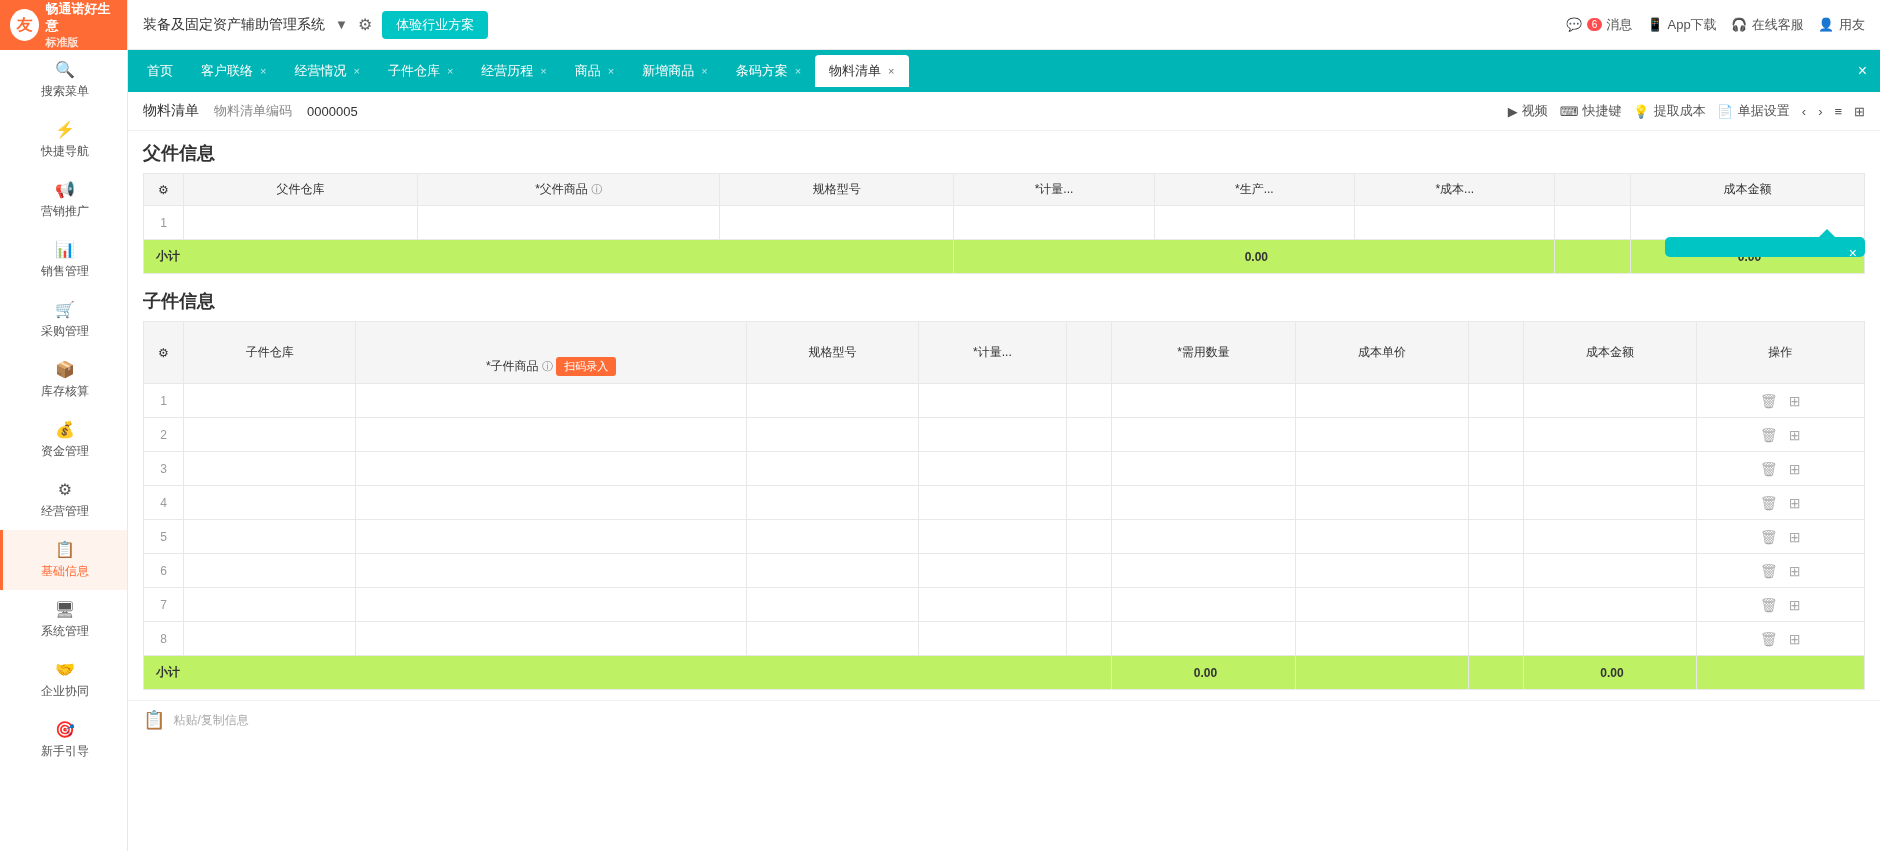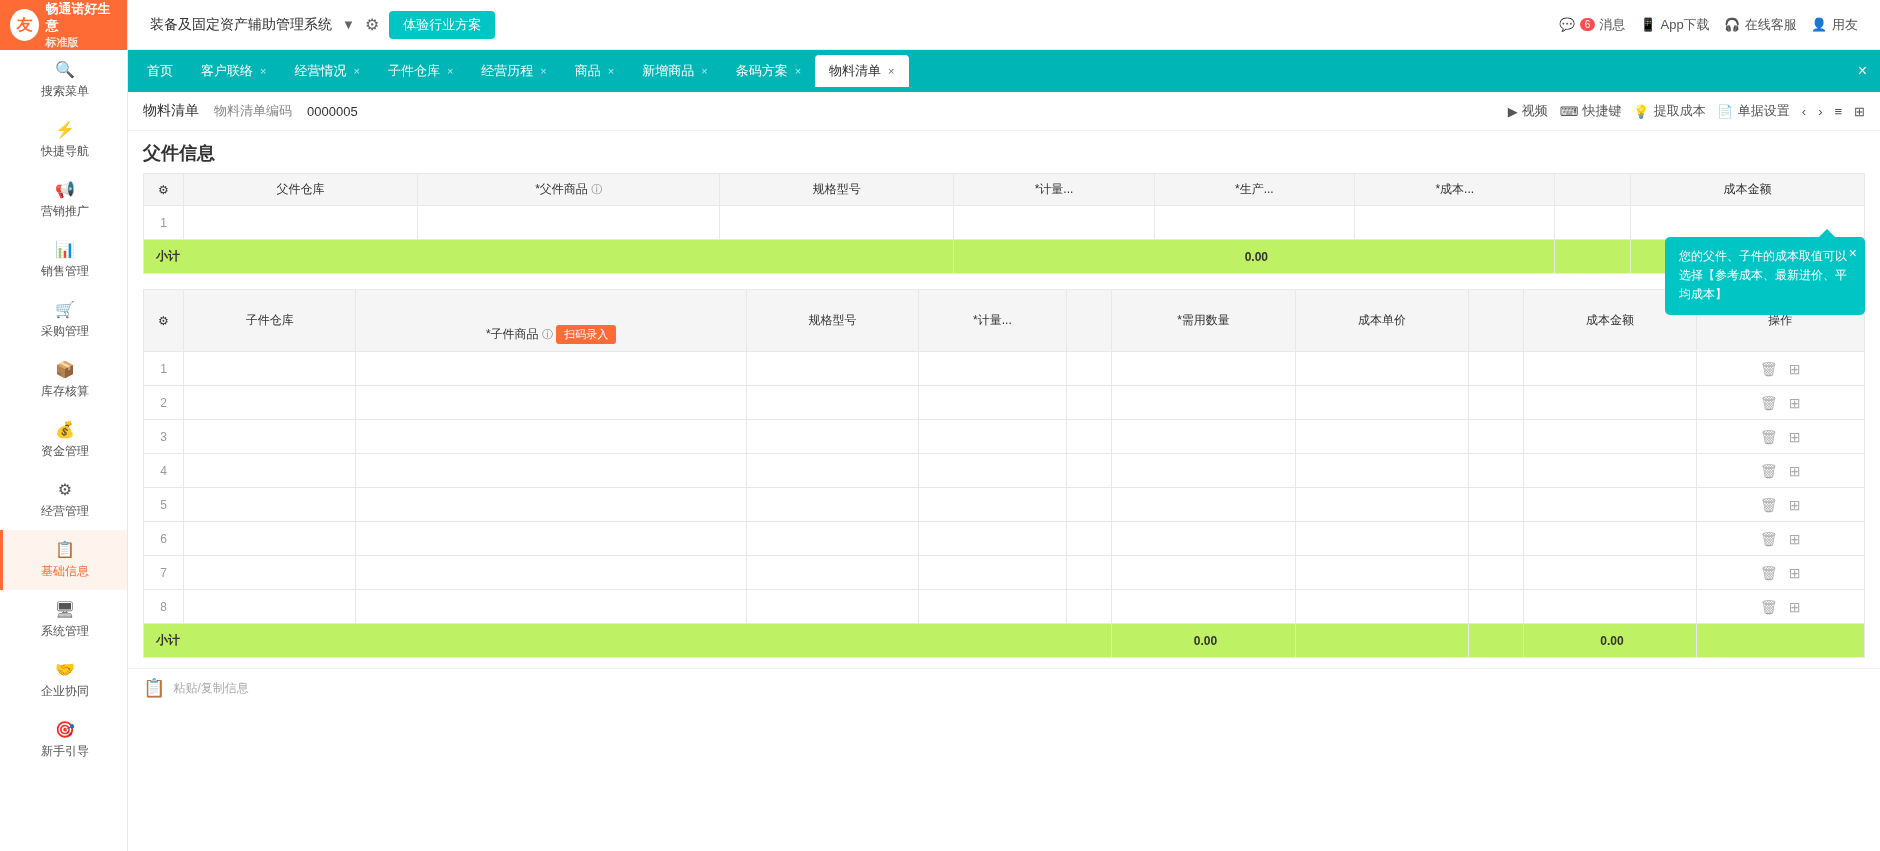--- a/index.html
+++ b/index.html
@@ -54,21 +54,21 @@
       flex-direction: column;
       overflow: hidden;
     }
 
     
     .topbar {
       background: #fff;
       height: 50px;
       display: flex;
       align-items: center;
-      padding: 0 22px;
+      padding: 0 15px;
       border-bottom: 1px solid #e8e8e8;
       justify-content: space-between;
     }
     .topbar-left {
       display: flex;
       align-items: center;
       gap: 10px;
     }
     .topbar-system-name {
       font-size: 14px;
@@ -497,20 +497,21 @@
               <td colspan="4">小计</td>
               <td colspan="3" class="num-cell">0.00</td>
               <td></td>
               <td class="num-cell">0.00</td>
             </tr>
           </tbody>
         </table>
       </div>
 
       <div class="section" style="padding-top:15px;">
+        <div class="section-title">子件信息</div>
         <table class="data-table">
           <thead>
             <tr>
               <th class="settings-col">⚙</th>
               <th>子件仓库</th>
               <th>
                 *子件商品 <span style="color:#888;font-size:11px">ⓘ</span>
                 <button class="scan-btn">扫码录入</button>
               </th>
               <th>规格型号</th>
@@ -680,18 +681,17 @@
         </table>
       </div>
 
       <div class="bottom-bar" style="margin-top:10px;">
         <span class="bottom-bar-icon">📋</span>
         <span style="color:#aaa;font-size:12px;">粘贴/复制信息</span>
       </div>
 
       <div class="tooltip-box">
         <span class="tooltip-close">×</span>
-        <div>您的父件、子件的成本取值可以选择【参考成本、最新进价、平均成本】</div>
       </div>
 
     </div>
   </div>
 </div>
 
 </body></html>

